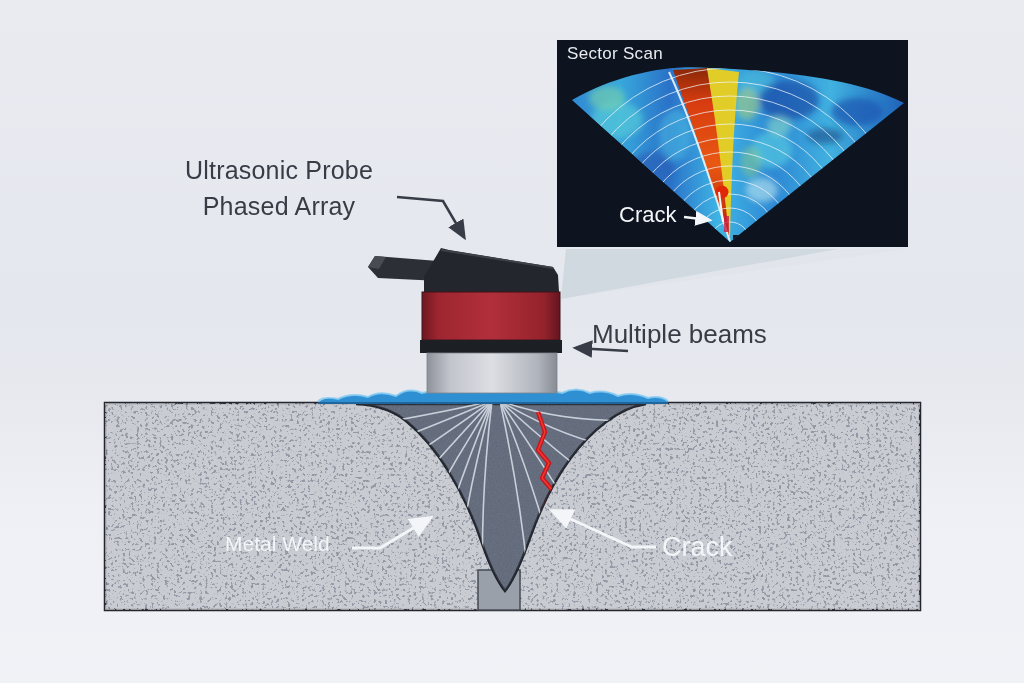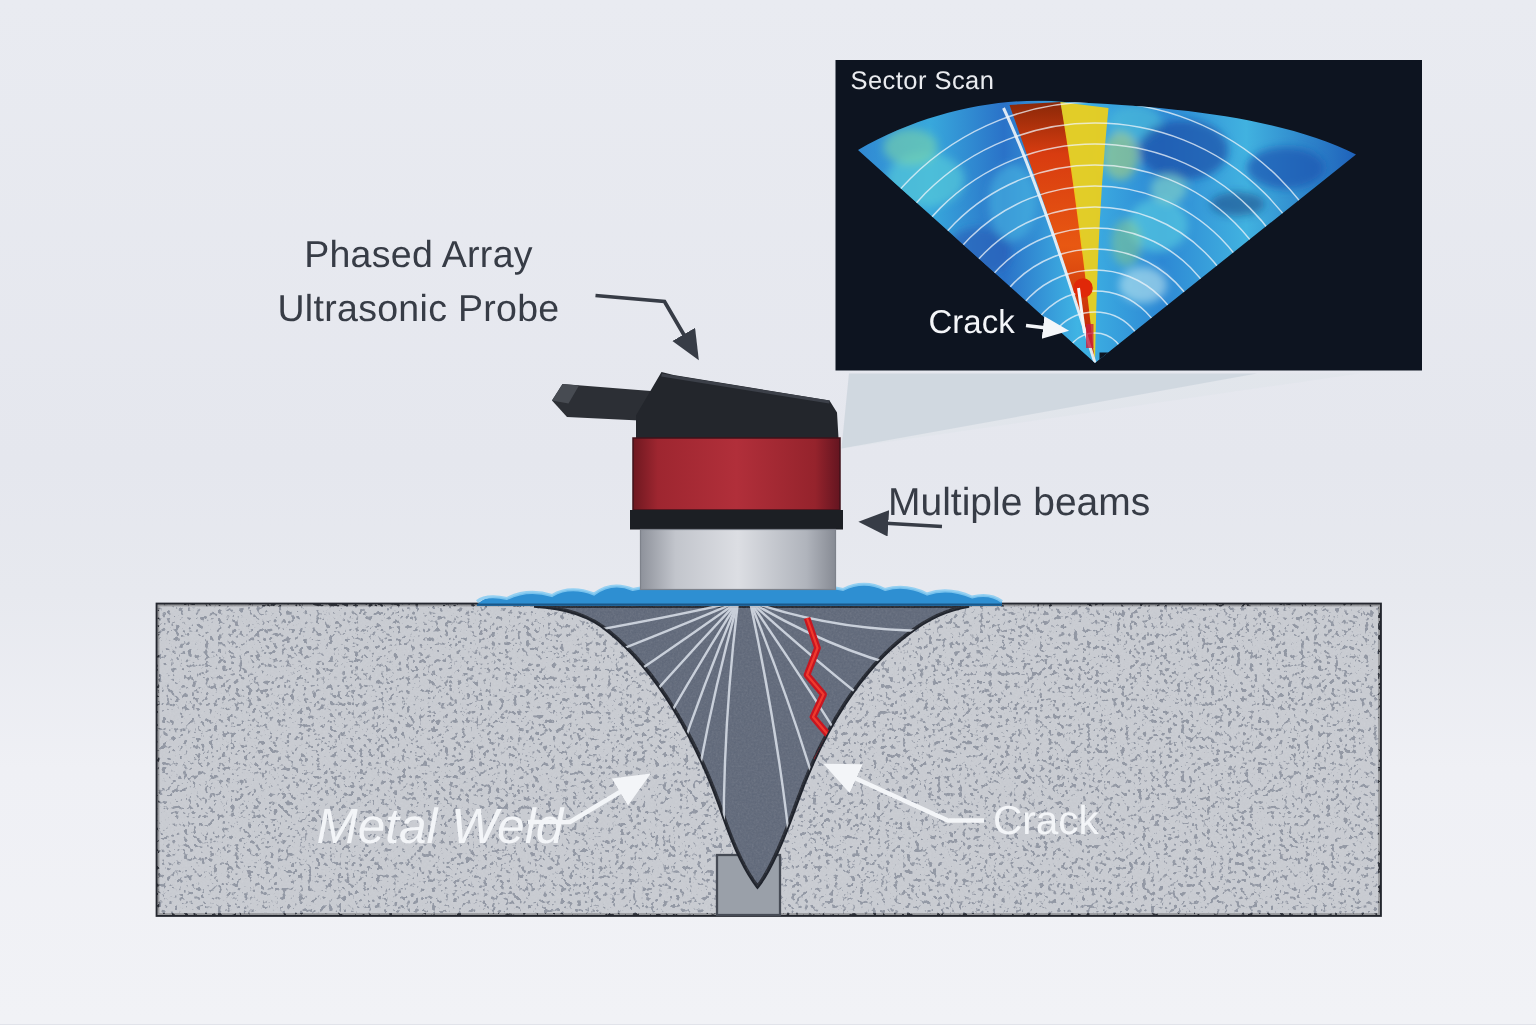--- a/index.html
+++ b/index.html
@@ -4,41 +4,41 @@
 <style>
   html,body{margin:0;padding:0;background:#dcdee6;}
   .stage{
     position:relative;width:1024px;height:683px;overflow:hidden;
     background:linear-gradient(180deg,#e9ebf1 0%,#e5e7ee 45%,#e7e9ef 58%,#eff0f5 75%,#f1f2f6 100%);
     font-family:"Liberation Sans",sans-serif;
   }
   .scene-svg{position:absolute;left:0;top:0;z-index:1;}
   
   .inset{
-    position:absolute;left:557px;top:40px;width:391px;height:207px;
+    position:absolute;left:557px;top:40px;width:351px;height:207px;
     background:#0d1420;z-index:3;overflow:hidden;
   }
   .inset-title{
     position:absolute;left:10px;top:4px;color:#e9ebef;font-size:17px;letter-spacing:.3px;z-index:5;
   }
   .inset-crack{
     position:absolute;left:62px;top:162px;color:#f4f6f9;font-size:22px;z-index:5;
   }
   .fan-svg{position:absolute;left:0;top:0;}
   
   .lbl{position:absolute;z-index:4;}
   .lbl-probe{
     left:148px;top:152px;width:262px;text-align:center;
     color:#373c46;font-size:25px;line-height:36px;letter-spacing:.2px;
   }
   .lbl-beams{
     left:592px;top:316px;width:260px;text-align:left;
     color:#373c46;font-size:26px;line-height:36px;
   }
-  .lbl-weld{left:211px;top:532px;color:#f3f5f8;font-size:33px;font-style:italic;}
+  .lbl-weld{left:225px;top:532px;color:#f3f5f8;font-size:21px;}
   .lbl-crack{left:662px;top:532px;color:#f3f5f8;font-size:27px;}
 </style>
 </head>
 <body>
 
 <div class="stage">
 
   <svg class="scene-svg" width="1024" height="683" viewBox="0 0 1024 683">
     <defs>
       <filter id="noiseF" x="-5%" y="-5%" width="110%" height="110%">
@@ -216,22 +216,22 @@
       <g>
         <line x1="127" y1="177" x2="152" y2="180" stroke="#f4f6f9" stroke-width="2.5" marker-end="url(#arrowWhiteSm)"></line>
         <line x1="162" y1="152" x2="166" y2="182" stroke="#f4f6f9" stroke-width="2"></line>
       </g>
     </svg>
     <span class="inset-title">Sector Scan</span>
     <span class="inset-crack">Crack</span>
   </div>
 
   <div class="lbl lbl-probe">
+    <div>Ultrasonic Probe</div>
     <div>Phased Array</div>
-    <div>Ultrasonic Probe</div>
   </div>
 
   <div class="lbl lbl-beams">
     <div>Multiple beams</div>
   </div>
 
   <div class="lbl lbl-weld">Metal Weld</div>
 
   <div class="lbl lbl-crack">Crack</div>
 

